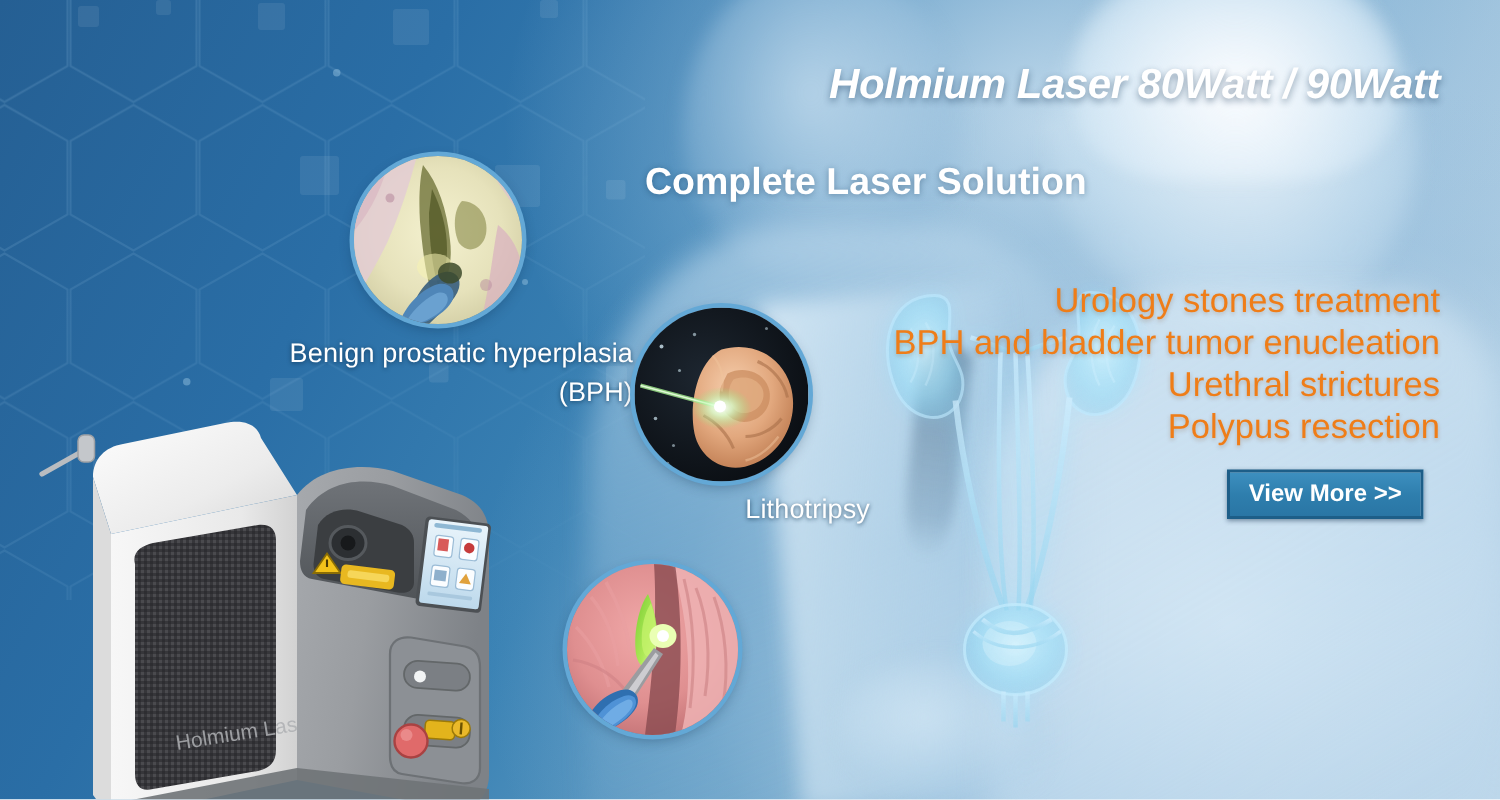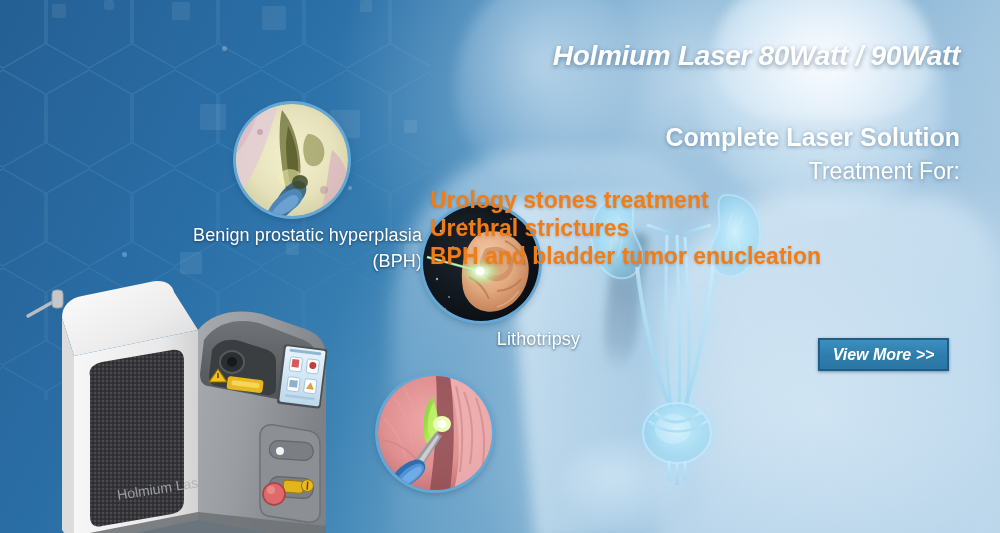--- a/index.html
+++ b/index.html
@@ -104,45 +104,44 @@
 
   
   .headline{
     position:absolute;left:330px;top:40px;width:630px;
     text-align:right;
     font-size:28px;font-weight:bold;font-style:italic;
     color:#ffffff;letter-spacing:-.3px;
     text-shadow:0 2px 5px rgba(18,52,85,.45);
   }
   .subhead{
-    position:absolute;left:430px;top:123px;width:530px;
-    text-align:right;
+    position:absolute;left:430px;top:107px;width:530px;
     font-size:25px;font-weight:bold;color:#ffffff;
     text-shadow:0 1px 4px rgba(18,52,85,.40);
   }
   .treatfor{
     position:absolute;left:540px;top:158px;width:420px;
     text-align:right;font-size:23px;color:#ffffff;
     text-shadow:0 1px 4px rgba(18,52,85,.45);
   }
   .tlist{
     position:absolute;left:430px;top:186px;width:530px;
-    font-weight:bold;
+    text-align:right;
   }
   .tlist div{
     font-size:23px;line-height:28px;color:#ef7d18;
     text-shadow:0 1px 3px rgba(120,55,10,.25);
     white-space:nowrap;
   }
   .viewmore{
-    position:absolute;left:818px;top:338px;width:127px;height:29px;
+    position:absolute;left:818px;top:313px;width:127px;height:29px;
     background:linear-gradient(180deg,#3d8fbf 0%,#2e7ead 52%,#2a76a5 100%);
     border:2px solid #1d5e88;
     display:flex;align-items:center;justify-content:center;
-    color:#ffffff;font-size:16px;font-weight:bold;font-style:italic;
+    color:#ffffff;font-size:16px;font-weight:bold;
     box-shadow:0 1px 3px rgba(10,40,70,.45);
     cursor:pointer;
   }
 </style>
 </head>
 <body>
 
 <div id="banner">
 
   <div class="hexlayer">
@@ -444,23 +443,23 @@
 
         <path d="M10 114 C12 100 22 88 36 84 C44 82 50 88 46 96 C40 106 26 112 18 114 Z" fill="#2f6fb0"></path>
         <path d="M14 114 C18 102 26 92 38 88 C44 86 48 90 45 96 C40 105 26 112 20 114 Z" fill="#4f92d6"></path>
         <path d="M18 112 C22 103 30 95 39 91 C43 89 45 92 43 96 C39 103 28 109 22 112 Z" fill="#74b0e8" opacity=".85"></path>
       </svg>
     </div>
   </div>
 
   <div class="headline">Holmium Laser 80Watt / 90Watt</div>
   <div class="subhead">Complete Laser Solution</div>
-  <div class="treatfor">Treatment For:</div>
 
   <div class="tlist">
     <div>Urology stones treatment</div>
+    <div>BPH and bladder tumor enucleation</div>
     <div>Urethral strictures</div>
-    <div>BPH and bladder tumor enucleation</div>
+    <div>Polypus resection</div>
   </div>
 
   <div class="viewmore">View More &gt;&gt;</div>
 
 </div>
 
 </body></html>

